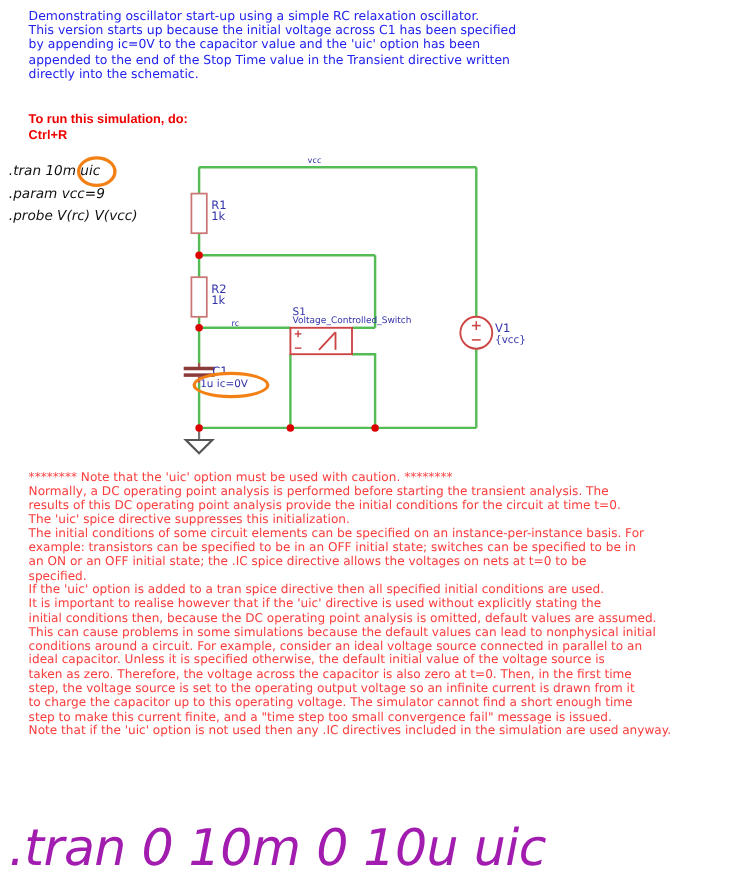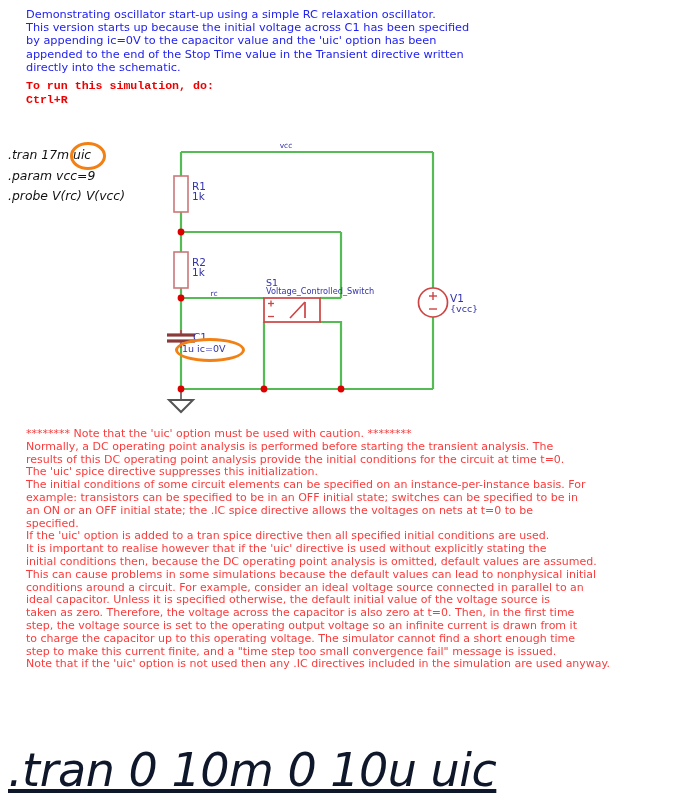--- a/index.html
+++ b/index.html
@@ -25,27 +25,27 @@
     color: #2222ee;
     font-size: 11.3px;
     line-height: 13.2px;
     white-space: pre-line;
     font-family: "DejaVu Sans", sans-serif;
   }
 
   
   #run-instruction {
     left: 26px;
-    top: 79px;
+    top: 102px;
     color: #ee0000;
     font-size: 11.6px;
     font-weight: bold;
     line-height: 14px;
     white-space: pre-line;
-    font-family: Liberation Mono, monospace;
+    font-family: Liberation Sans, sans-serif;
   }
 
   
   #directives {
     left: 8px;
     top: 145px;
     color: #111111;
     font-size: 12.4px;
     font-style: italic;
     line-height: 20.5px;
@@ -93,42 +93,41 @@
     font-size: 11.0px;
     line-height: 12.8px;
     white-space: pre-line;
     font-family: "DejaVu Sans", sans-serif;
   }
 
   
   #bottom-directive {
     left: 8px;
     top: 742px;
-    color: #0f172a;
+    color: #a21caf;
     font-size: 46px;
     font-style: italic;
     line-height: 56px;
     letter-spacing: -0.5px;
     font-family: "DejaVu Sans", sans-serif;
-    text-decoration: underline;
   }
 </style>
 </head>
 <body>
 
 <div class="abs" id="intro-text">Demonstrating oscillator start-up using a simple RC relaxation oscillator.
 This version starts up because the initial voltage across C1 has been specified
 by appending ic=0V to the capacitor value and the 'uic' option has been
 appended to the end of the Stop Time value in the Transient directive written
 directly into the schematic.</div>
 
 <div class="abs" id="run-instruction">To run this simulation, do:
    Ctrl+R</div>
 
-<div class="abs" id="directives">.tran 17m uic
+<div class="abs" id="directives">.tran 10m uic
 .param vcc=9
 .probe V(rc) V(vcc)</div>
 <div class="abs" id="uic-highlight-circle"></div>
 
 <div class="abs" id="schematic">
 <svg width="683" height="430" viewBox="0 0 683 430" xmlns="http://www.w3.org/2000/svg">
 
   <g stroke="#55bb55" stroke-width="2.2" fill="none">
 
     <path d="M181,152 L433,152"></path>

